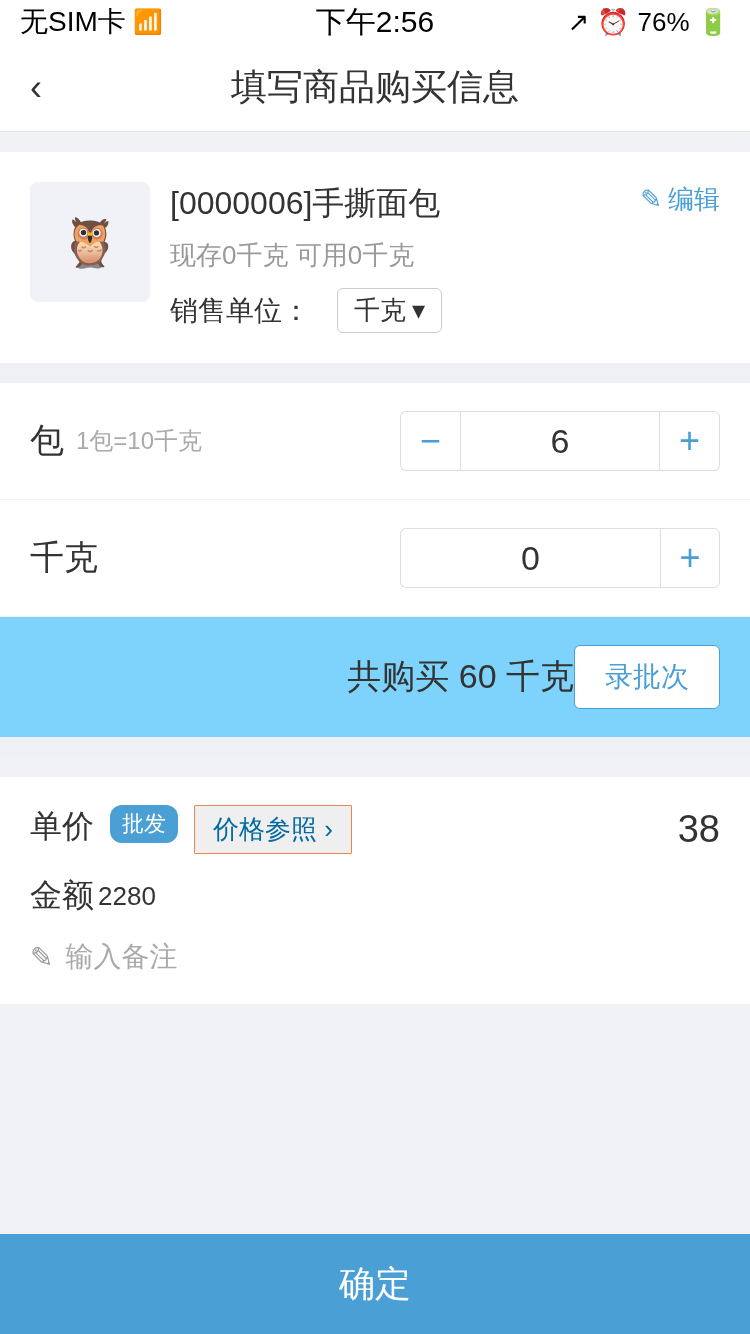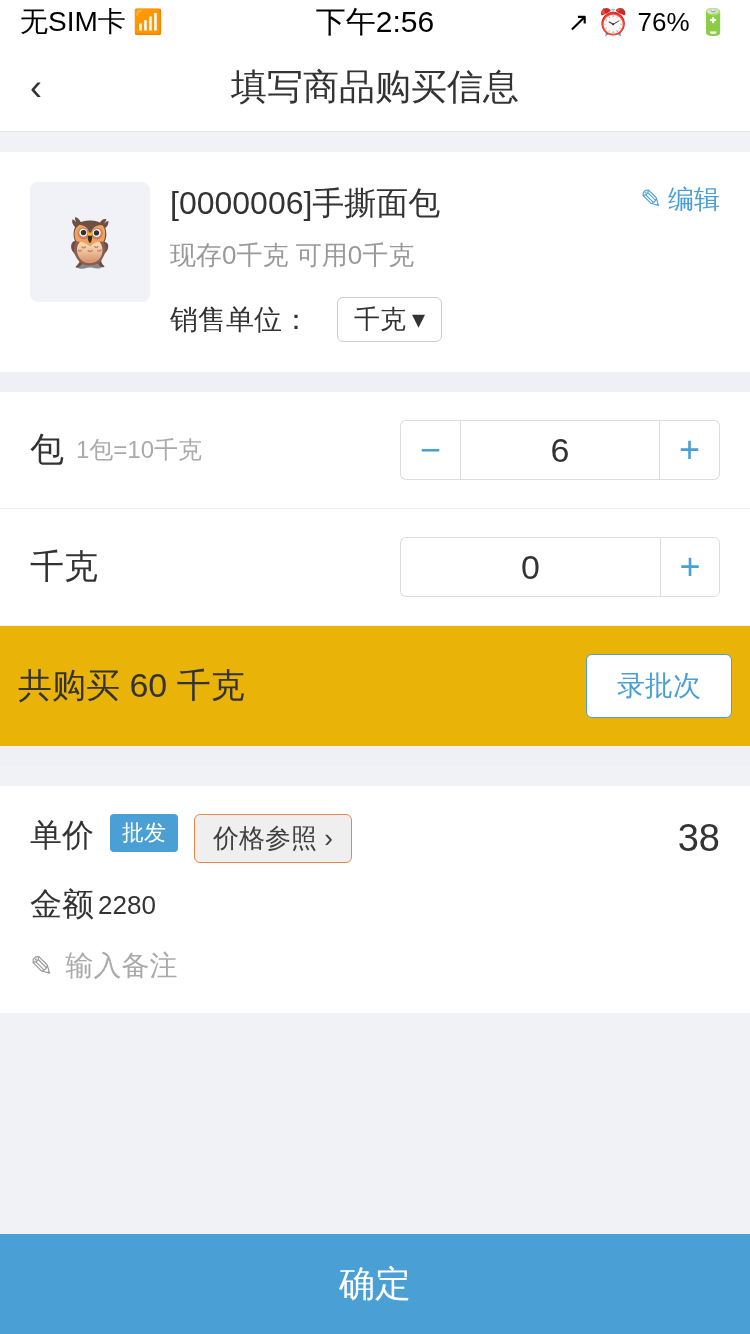--- a/index.html
+++ b/index.html
@@ -100,21 +100,21 @@
     }
     .product-name {
       font-size: 32px;
       color: #333;
       font-weight: 500;
       margin-bottom: 12px;
     }
     .product-stock {
       font-size: 26px;
       color: #999;
-      margin-bottom: 24px;
+      margin-bottom: 15px;
     }
     .product-unit {
       display: flex;
       align-items: center;
       gap: 27px;
       font-size: 28px;
       color: #333;
     }
     .unit-select {
       border: 1px solid #ccc;
@@ -229,25 +229,25 @@
       display: flex;
       align-items: center;
       justify-content: center;
       font-size: 36px;
       color: #4a9fd4;
       cursor: pointer;
     }
 
     
     .summary-row {
-      background: #eab308;
-      display: flex;
-      align-items: center;
-      justify-content: space-between;
-      padding: 28px 18px;
+      background: #7dd3fc;
+      display: flex;
+      align-items: center;
+      justify-content: flex-end;
+      padding: 28px 30px;
     }
     .summary-text {
       font-size: 34px;
       color: #333;
     }
     .batch-btn {
       border: 1px solid #4a9fd4;
       border-radius: 6px;
       padding: 12px 30px;
       font-size: 28px;
@@ -275,28 +275,28 @@
     }
     .price-label {
       font-size: 32px;
       color: #333;
     }
     .badge-pi {
       background: #4a9fd4;
       color: #fff;
       font-size: 22px;
       padding: 4px 12px;
-      border-radius: 4px;
+      border-radius: 12px;
     }
     .price-ref-btn {
       border: 1.5px solid #e8874a;
-      border-radius: 6px;
+      border-radius: 1px;
       padding: 6px 18px;
       font-size: 26px;
-      color: #404040;
+      color: #0369a1;
       display: flex;
       align-items: center;
       gap: 6px;
       cursor: pointer;
     }
     .price-value {
       font-size: 38px;
       color: #333;
       font-weight: 500;
     }

